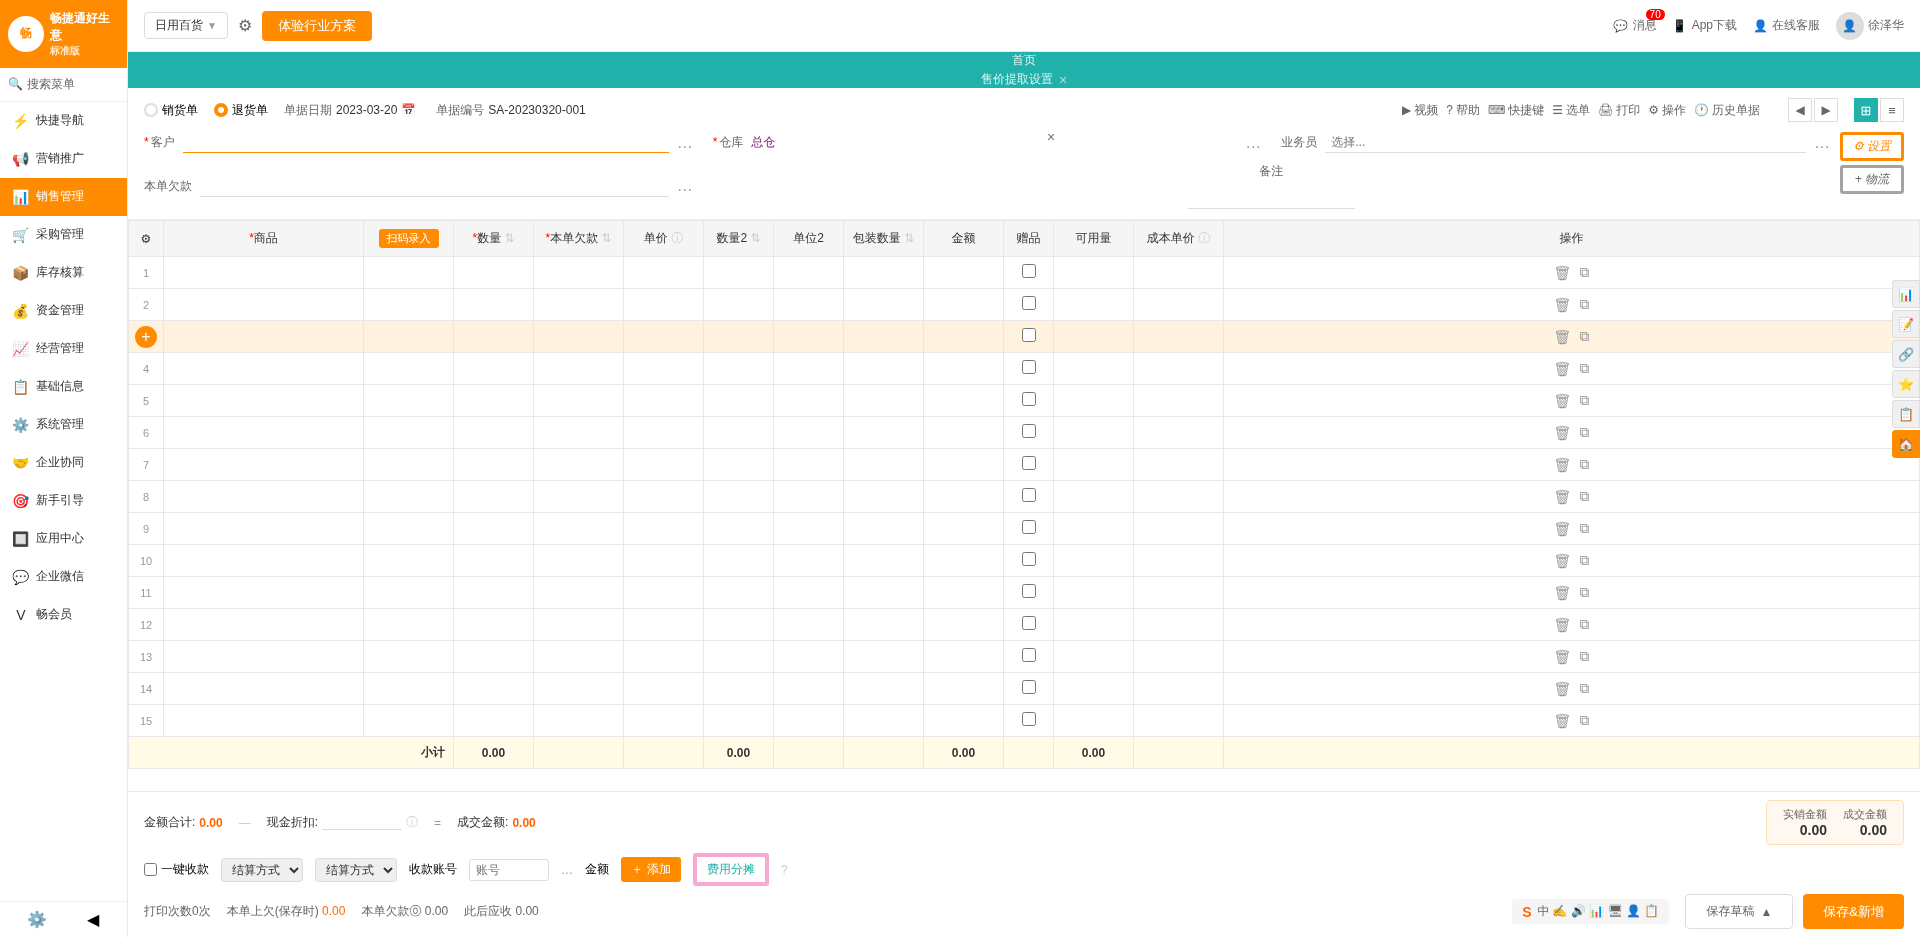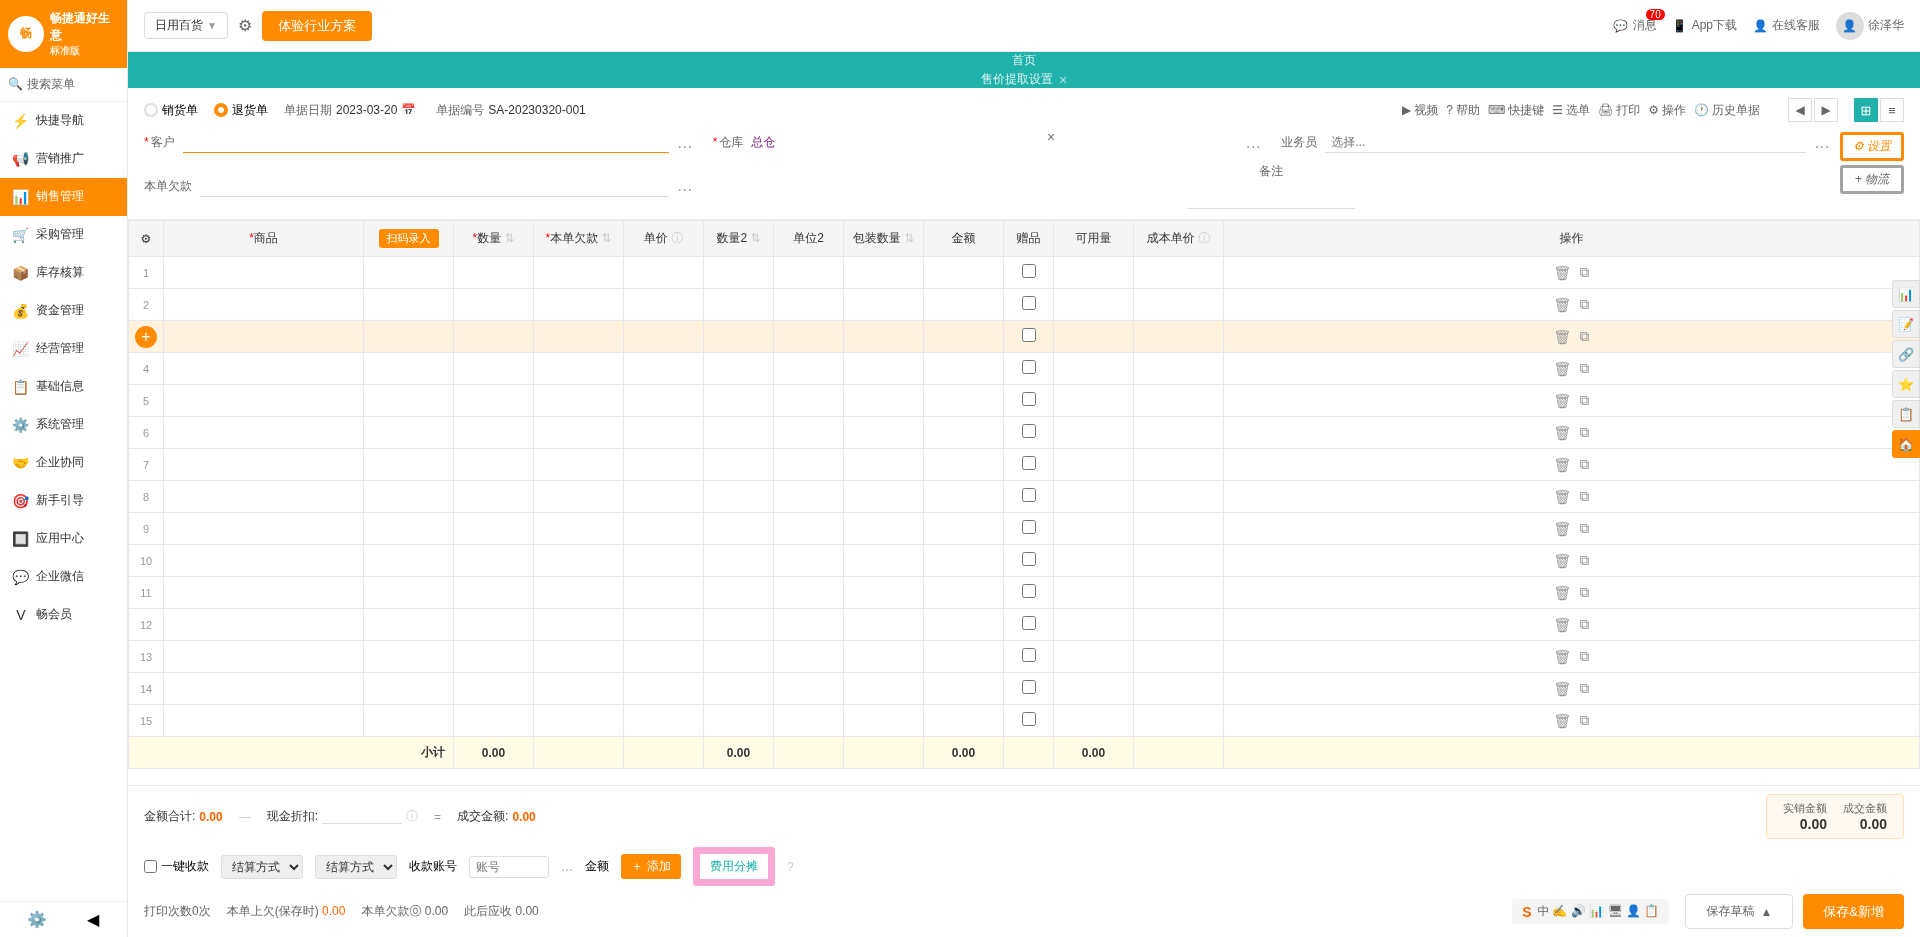--- a/index.html
+++ b/index.html
@@ -83,21 +83,21 @@
     .footer { flex-shrink: 0; border-top: 1px solid #e8e8e8; padding: 8px 16px; }
     .footer-row1 { display: flex; align-items: center; gap: 16px; margin-bottom: 8px; font-size: 12px; color: #333; }
     .footer-amount { display: flex; align-items: center; gap: 4px; }
     .footer-divider { color: #ccc; }
     .footer-equals { color: #999; }
     .footer-row2 { display: flex; align-items: center; gap: 12px; margin-bottom: 8px; }
     .footer-checkbox { display: flex; align-items: center; gap: 4px; }
     .footer-select { border: 1px solid #ddd; padding: 3px 6px; border-radius: 3px; color: #333; }
     .footer-input { border: 1px solid #ddd; padding: 3px 6px; border-radius: 3px; color: #333; width: 80px; }
     .footer-add-btn { background: #ff8c00; color: #fff; border: none; border-radius: 3px; padding: 4px 10px; cursor: pointer; display: flex; align-items: center; gap: 4px; }
-    .footer-fee-btn { border: 7px solid #f9a8d4; color: #20b2aa; background: #fff; border-radius: 3px; padding: 4px 10px; cursor: pointer; }
+    .footer-fee-btn { border: 4px solid #f9a8d4; color: #20b2aa; background: #fff; border-radius: 3px; padding: 4px 10px; cursor: pointer; }
     .footer-row3 { display: flex; align-items: center; gap: 16px; font-size: 12px; color: #666; }
     .footer-bottom-info { flex: 1; display: flex; align-items: center; gap: 16px; text-align: center; }
     .footer-right-summary { display: flex; align-items: center; gap: 16px; background: #fff8f0; border: 1px solid #ffe0b2; border-radius: 4px; padding: 6px 16px; }
     .footer-summary-item { display: flex; flex-direction: column; align-items: flex-end; }
     .footer-summary-label { font-size: 11px; color: #666; }
     .footer-summary-value { font-size: 14px; color: #333; font-weight: bold; }
     .right-panel-btn { width: 28px; height: 28px; background: #f0f0f0; border: 1px solid #ddd; border-radius: 3px 0 0 3px; display: flex; align-items: center; justify-content: center; cursor: pointer; color: #666; font-size: 13px; }
     .btn-save-draft { background: #fff; border: 1px solid #ddd; color: #666; border-radius: 4px; padding: 8px 20px; cursor: pointer; font-size: 13px; display: flex; align-items: center; gap: 6px; }
     .btn-save-new { background: #ff8c00; color: #fff; border: none; border-radius: 4px; padding: 8px 20px; cursor: pointer; font-size: 13px; }
     .toolbar-icon-group { display: flex; align-items: center; gap: 8px; margin-right: 12px; font-size: 12px; color: #666; }

